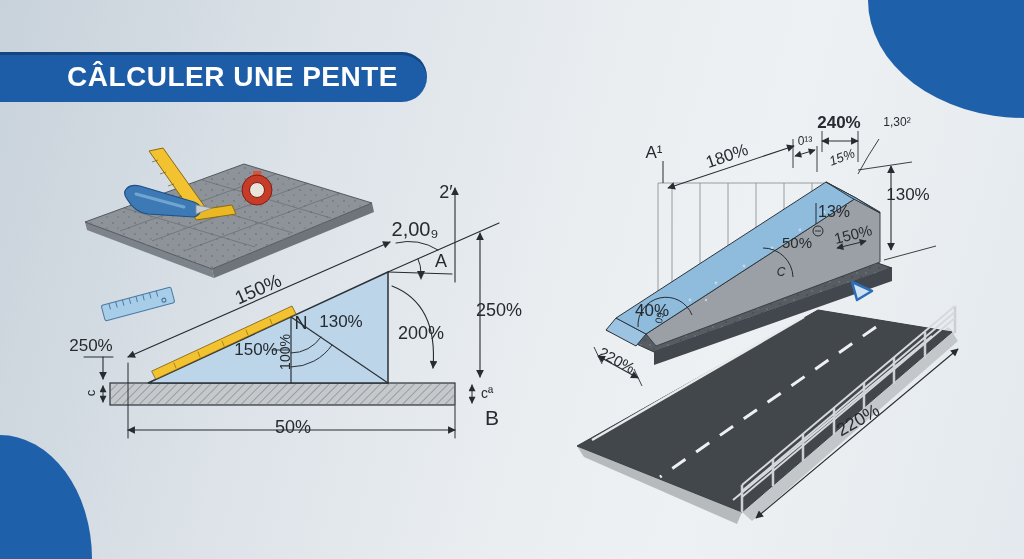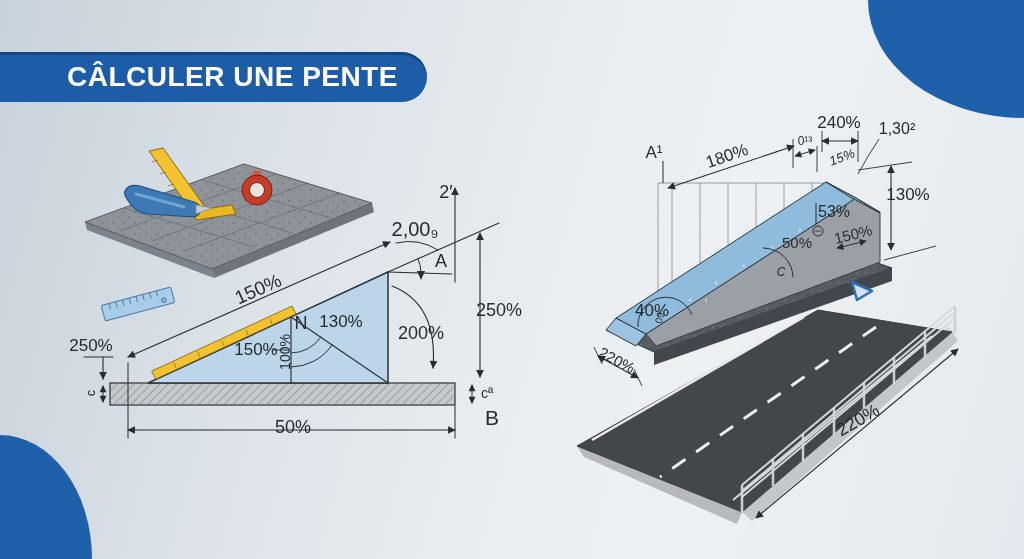--- a/index.html
+++ b/index.html
@@ -236,25 +236,25 @@
   <span class="lbl" style="left:415px;top:229px;font-size:20px;">2,00₉</span>
   <span class="lbl" style="left:441px;top:261px;font-size:18px;">A</span>
   <span class="lbl" style="left:446px;top:192px;font-size:18px;">2′</span>
   <span class="lbl" style="left:492px;top:417px;font-size:21px;">B</span>
   <span class="lbl" style="left:487px;top:393px;font-size:14px;">cª</span>
   <span class="lbl" style="left:90px;top:393px;transform:translate(-50%,-50%) rotate(-90deg);font-size:13px;">c</span>
 
   <span class="lbl" style="left:654px;top:152px;text-align:right;">A¹</span>
   <span class="lbl" style="left:727px;top:156px;transform:translate(-50%,-50%) rotate(-19deg);">180%</span>
   <span class="lbl" style="left:805px;top:141px;font-size:12px;">0¹³</span>
-  <span class="lbl" style="left:839px;top:122px;">240%</span>
-  <span class="lbl" style="left:897px;top:129px;font-size:16px;">1,30²</span>
+  <span class="lbl" style="left:839px;top:122px;font-weight:bold;">240%</span>
+  <span class="lbl" style="left:897px;top:122px;font-size:12px;">1,30²</span>
   <span class="lbl it" style="left:842px;top:157px;transform:translate(-50%,-50%) rotate(-20deg);font-size:13px;">15%</span>
   <span class="lbl" style="left:908px;top:194px;">130%</span>
-  <span class="lbl" style="left:834px;top:212px;font-size:16px;">53%</span>
+  <span class="lbl" style="left:834px;top:212px;font-size:16px;">13%</span>
   <span class="lbl" style="left:853px;top:234px;transform:translate(-50%,-50%) rotate(-14deg);font-size:15px;">150%</span>
   <span class="lbl" style="left:797px;top:242px;font-size:15px;">50%</span>
   <span class="lbl it" style="left:781px;top:272px;font-size:12px;">C</span>
   <span class="lbl" style="left:652px;top:298px;margin-top:12px;">40%</span>
   <span class="lbl" style="left:660px;top:318px;transform:translate(-50%,-50%) rotate(-78deg);font-size:10px;">09</span>
   <span class="lbl" style="left:617px;top:360px;transform:translate(-50%,-50%) rotate(28deg);font-size:15px;">220%</span>
 
   <span class="lbl" style="left:858px;top:420px;transform:translate(-50%,-50%) rotate(-30deg);font-size:18px;">220%</span>
 </div>
 

